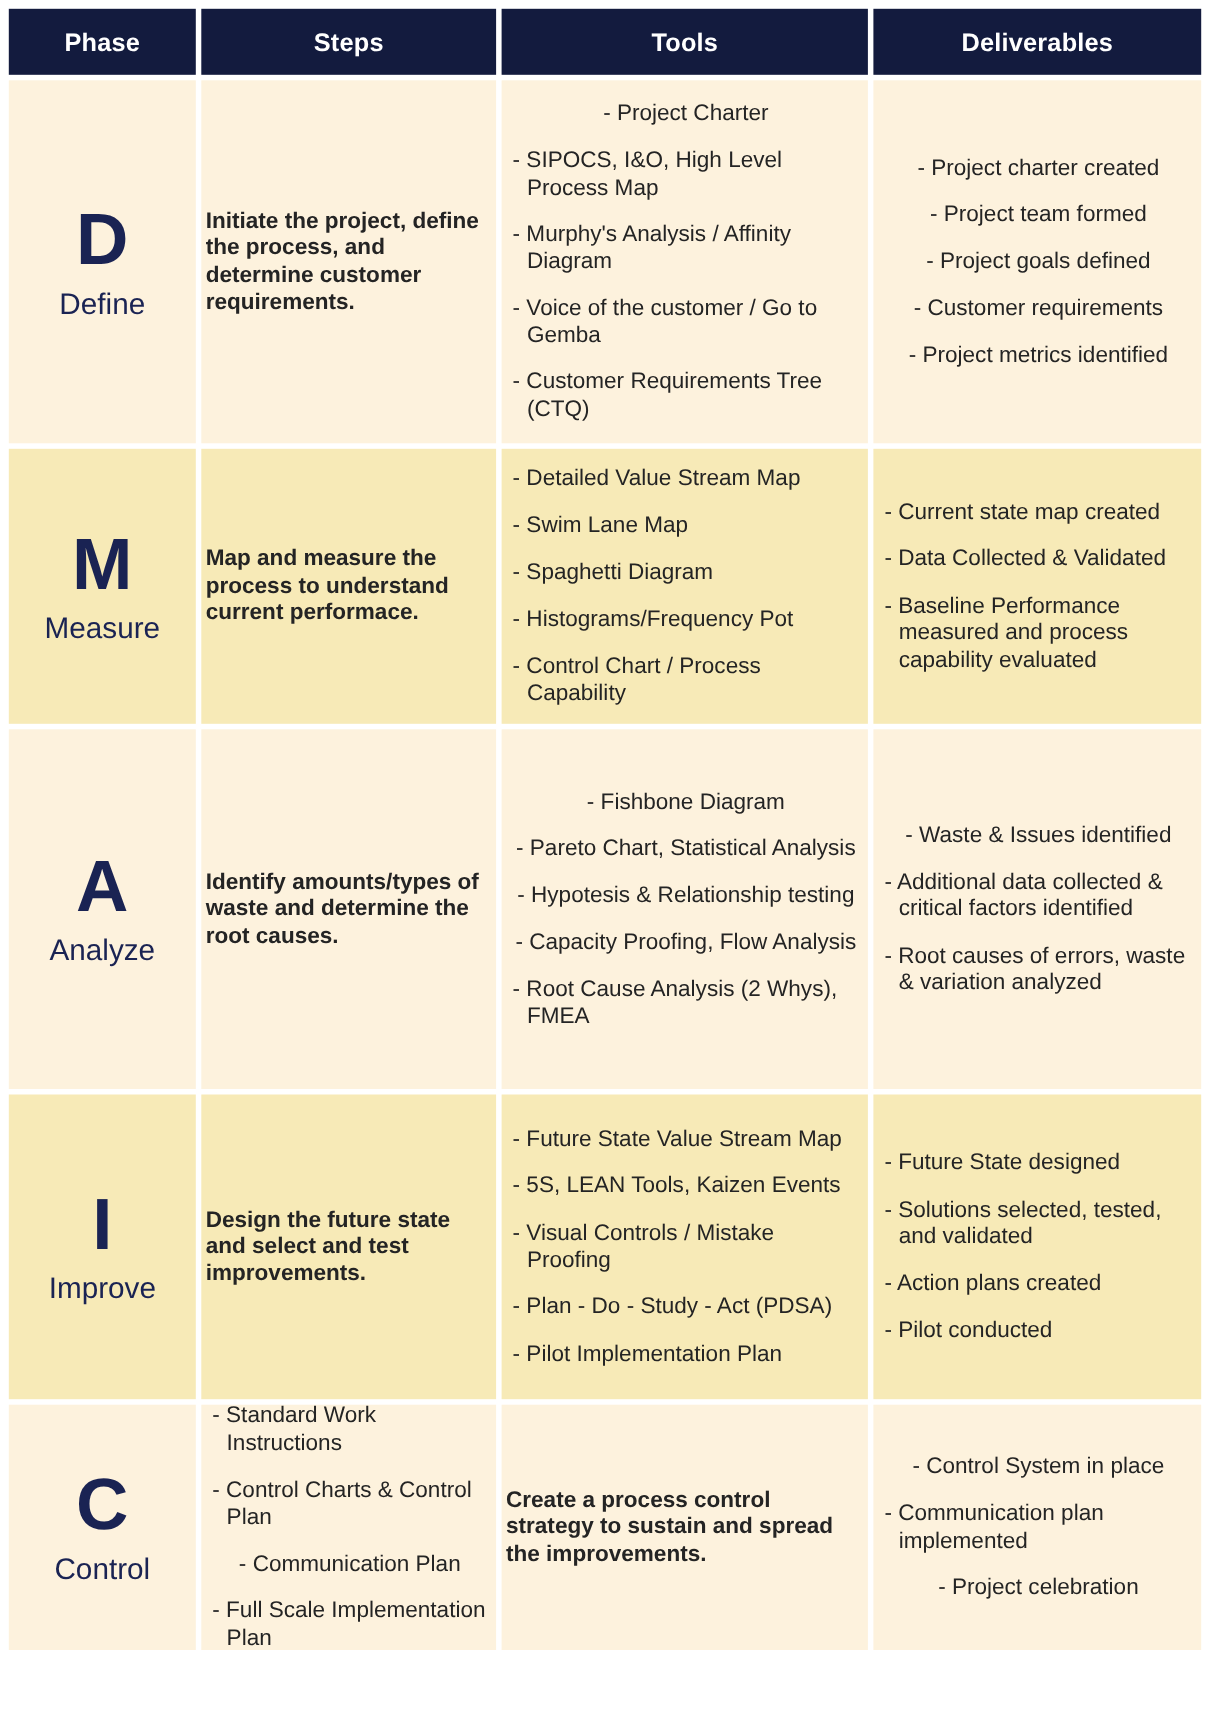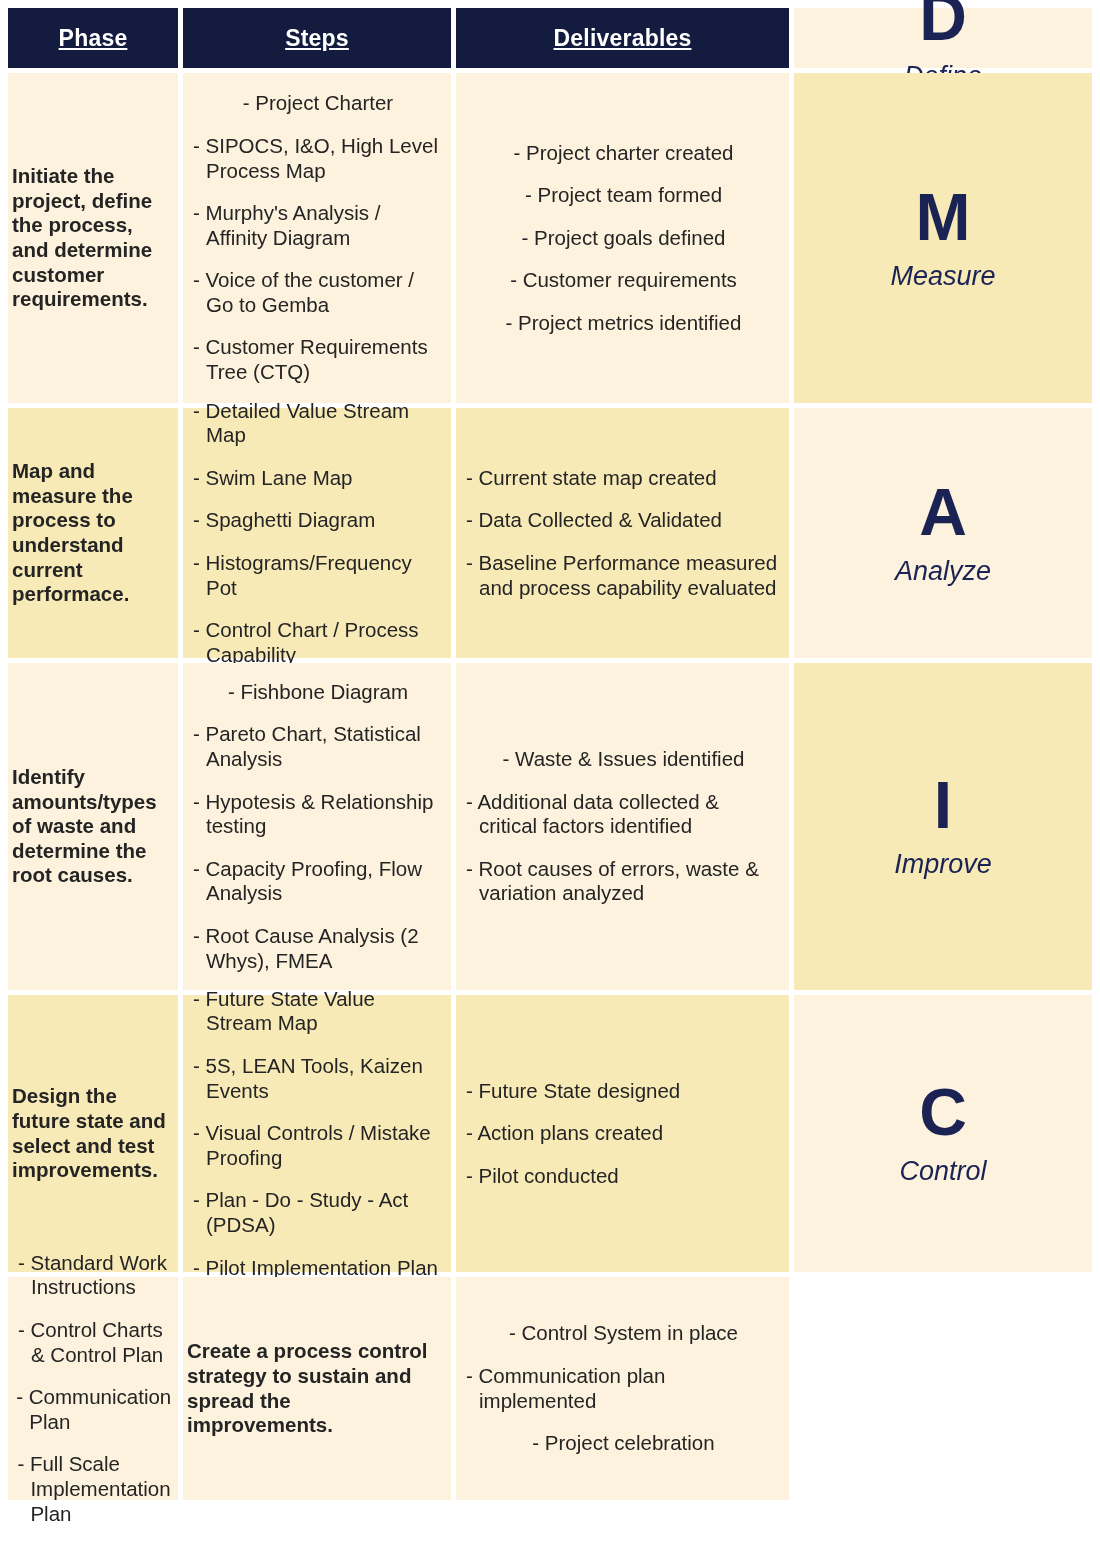--- a/index.html
+++ b/index.html
@@ -26,54 +26,53 @@
     grid-template-columns:170px 268px 333px 1fr;
     grid-template-rows:60px 330px 250px 327px 277px 223px;
     gap:5px;
   }
   .hcell{
     background:var(--header-bg);
     color:var(--header-text);
     display:flex;align-items:center;justify-content:center;
     font-size:23px;font-weight:700;
     letter-spacing:.2px;
-    text-decoration:underline;
   }
   .cell{
     display:flex;flex-direction:column;justify-content:center;
     padding:16px 14px;
     font-size:20.5px;line-height:1.2;
     font-weight:500;
   }
   .r-light{background:var(--row-light);align-items:center;}
   .r-dark{background:var(--row-dark);}
   .phase-cell{align-items:center;text-align:center;}
   .phase-letter{
     font-size:66px;font-weight:800;line-height:1;
     color:var(--letter);
   }
   .phase-label{
     font-size:27px;font-weight:500;color:var(--letter);
     margin-top:10px;
-    font-style:italic;
   }
   .steps-cell{padding-left:4px;padding-right:10px;font-weight:bold;}
   .list-cell{padding-left:10px;padding-right:8px;}
   .bullet{
     padding-left:13px;text-indent:-13px;
     margin:9px 0;
   }
 </style>
 </head>
 <body>
 
 <div class="table">
 
   <div class="hcell">Phase</div>
   <div class="hcell">Steps</div>
+  <div class="hcell">Tools</div>
   <div class="hcell">Deliverables</div>
 
   <div class="cell phase-cell r-light">
     <div class="phase-letter">D</div>
     <div class="phase-label">Define</div>
   </div>
   <div class="cell steps-cell r-light">
     <div>Initiate the project, define the process, and determine customer requirements.</div>
   </div>
   <div class="cell list-cell r-light">
@@ -140,20 +139,21 @@
   </div>
   <div class="cell list-cell r-dark">
       <div class="bullet">- Future State Value Stream Map</div>
       <div class="bullet">- 5S, LEAN Tools, Kaizen Events</div>
       <div class="bullet">- Visual Controls / Mistake Proofing</div>
       <div class="bullet">- Plan - Do - Study - Act (PDSA)</div>
       <div class="bullet">- Pilot Implementation Plan</div>
     </div>
   <div class="cell list-cell r-dark">
       <div class="bullet">- Future State designed</div>
+      <div class="bullet">- Solutions selected, tested, and validated</div>
       <div class="bullet">- Action plans created</div>
       <div class="bullet">- Pilot conducted</div>
     </div>
 
   <div class="cell phase-cell r-light">
     <div class="phase-letter">C</div>
     <div class="phase-label">Control</div>
   </div>
   <div class="cell list-cell r-light">
       <div class="bullet">- Standard Work Instructions</div>

